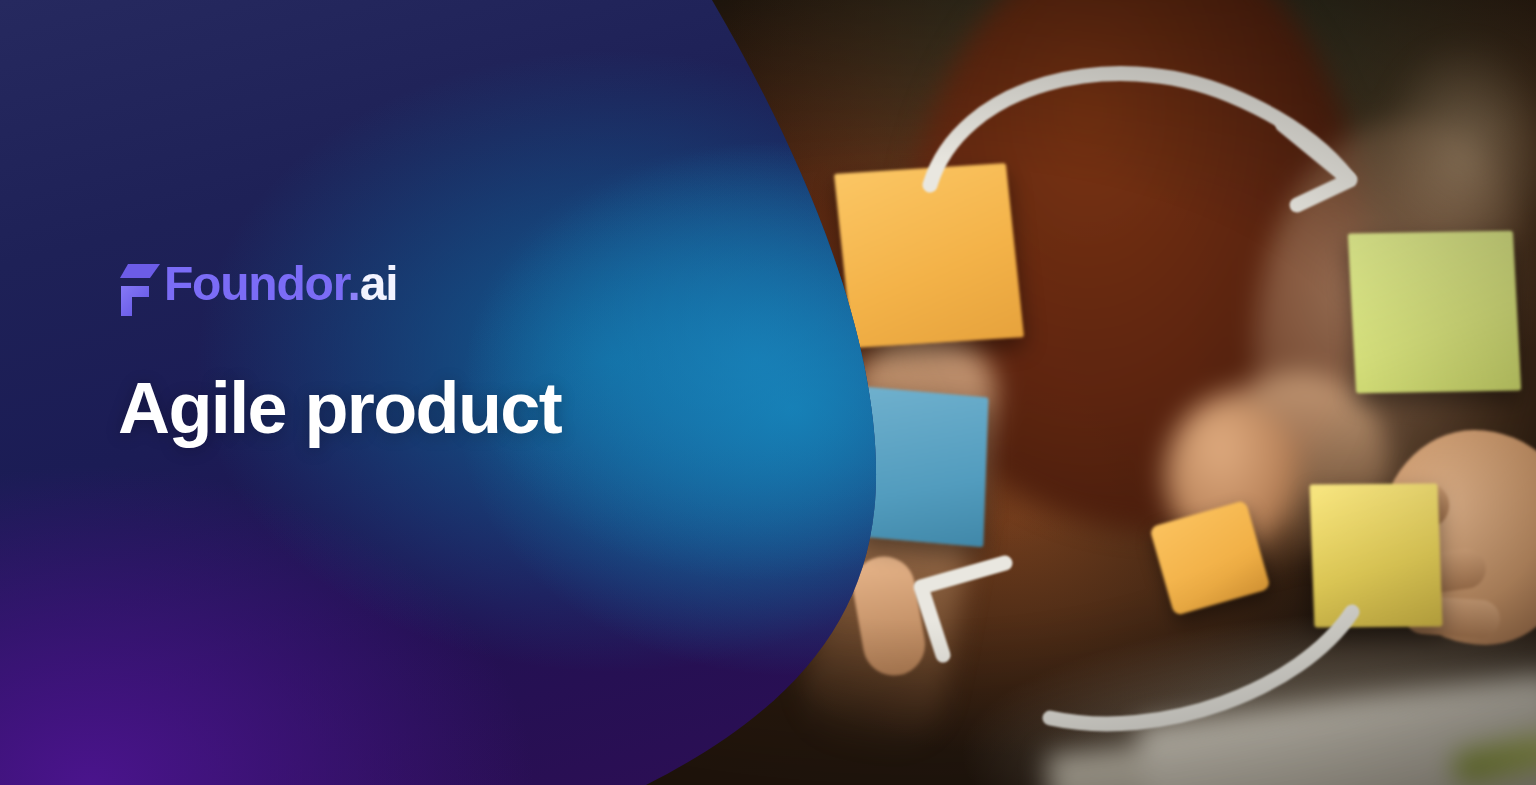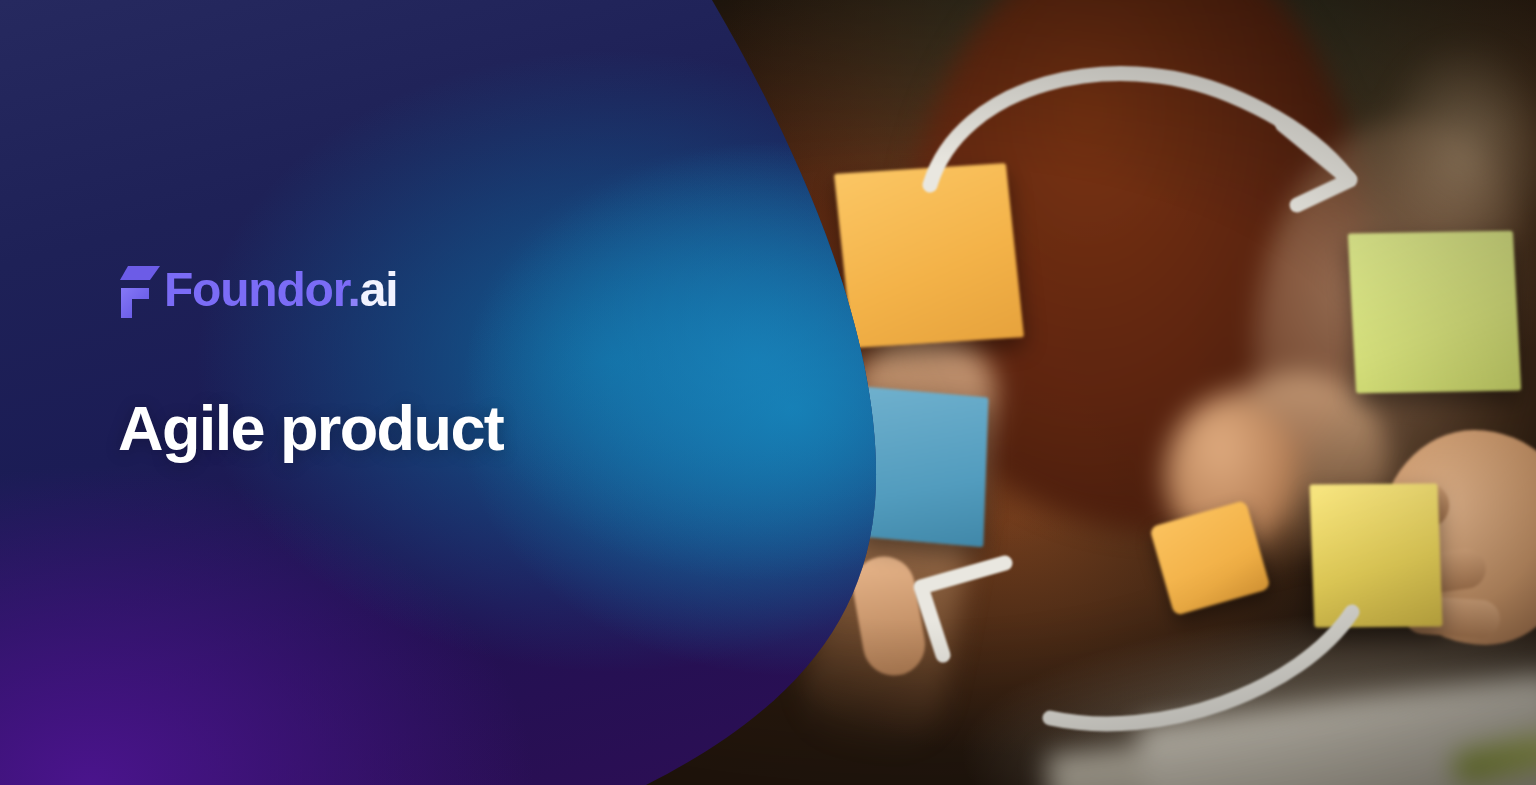--- a/index.html
+++ b/index.html
@@ -145,32 +145,32 @@
   .panel-tint {
     position:absolute; left:0; top:0; width:900px; height:785px;
     background:radial-gradient(ellipse 46% 40% at 84% 46%, rgba(26,140,196,.55), rgba(26,140,196,0) 70%);
     -webkit-clip-path:path("M 0,0 L 712,0 C 800,150 878,330 876,480 C 874,620 790,712 646,785 L 0,785 Z");
     clip-path:path("M 0,0 L 712,0 C 800,150 878,330 876,480 C 874,620 790,712 646,785 L 0,785 Z");
     pointer-events:none;
   }
 
   
   .content { position:absolute; left:118px; top:262px; width:600px; }
-  .logo-row { display:flex; align-items:center; gap:0; height:60px; }
+  .logo-row { display:flex; align-items:flex-start; gap:0; height:60px; }
   .logo-mark { width:44px; height:56px; flex:0 0 auto; margin-right:2px; }
   .logo-word {
     font-size:48px; font-weight:700; letter-spacing:-1.2px; line-height:1;
     color:#7B6CF6; position:relative; top:-2px;
   }
   .logo-word .dot { color:#8E82F8; }
   .logo-word .ai { color:#F2F3FF; }
 
   .headline {
-    margin-top:72px;
-    font-size:63px; font-weight:700; line-height:1.08;
+    margin-top:48px;
+    font-size:72px; font-weight:700; line-height:1.08;
     letter-spacing:-1.6px; color:#FFFFFF;
     text-shadow:0 2px 16px rgba(0,0,0,.25);
     max-width:560px;
   }
 </style>
 </head>
 <body>
 
 <div class="stage">
 

